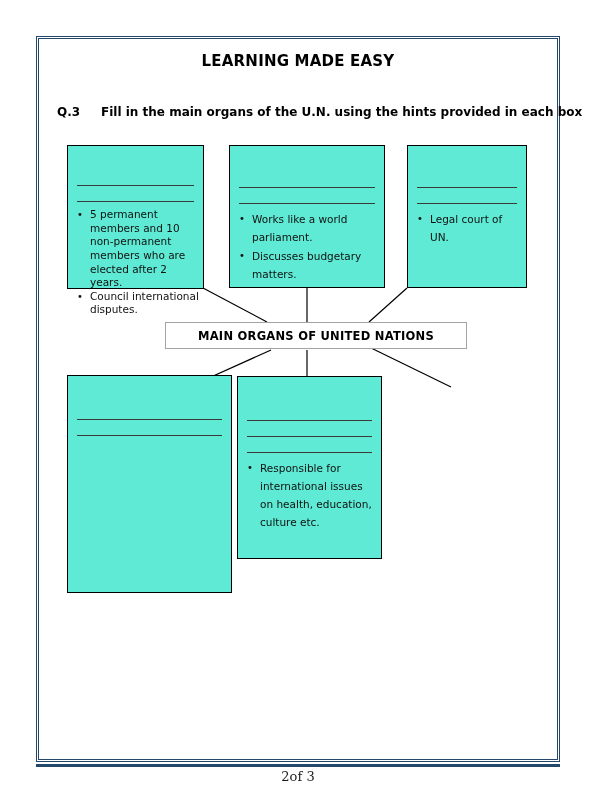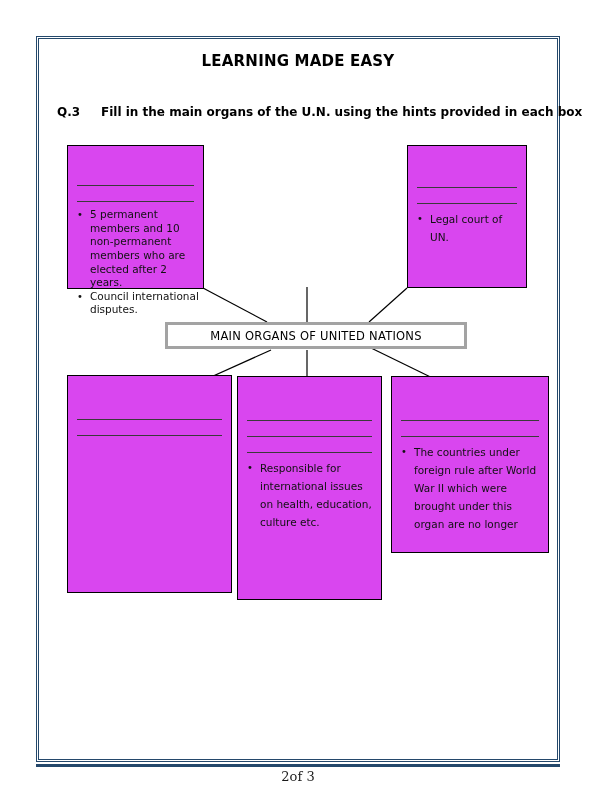--- a/index.html
+++ b/index.html
@@ -74,21 +74,21 @@
     top: 0;
     width: 524px;
     height: 726px;
     pointer-events: none;
   }
 
   .organ-box {
     position: absolute;
     box-sizing: border-box;
     border: 1px solid #000000;
-    background: #d946ef;
+    background: #5eead4;
     padding: 0;
   }
 
   .blank-lines {
     position: absolute;
     left: 9px;
     right: 9px;
   }
   .blank-line {
     border-bottom: 1px solid #3a3a3a;
@@ -119,25 +119,26 @@
   }
 
   
   .dense .hint-item { line-height: 1.30; margin-bottom: 0px; }
   .airy  .hint-item { line-height: 1.72; margin-bottom: 1px; }
 
   
   #central-box {
     position: absolute;
     box-sizing: border-box;
-    border: 3px solid #a3a3a3;
+    border: 1px solid #a3a3a3;
     background: #ffffff;
     display: flex;
     align-items: center;
     justify-content: center;
+    font-weight: bold;
   }
   #central-label {
     font-size: 11.5px;
     letter-spacing: 0.25px;
     font-family: "DejaVu Sans", sans-serif;
     color: #000000;
   }
 
   
   #footer-rule {
@@ -193,20 +194,30 @@
         <div class="blank-lines" style="top:24px;">
           <div class="blank-line"></div>
           <div class="blank-line"></div>
         </div>
         <ul class="hint-list" style="top:62px;">
           <li class="hint-item">5 permanent members and 10 non-permanent members who are elected after 2 years.</li>
           <li class="hint-item">Council international disputes.</li>
         </ul>
       </div>
 
+      <div class="organ-box airy" style="left:190px; top:106px; width:156px; height:143px;">
+        <div class="blank-lines" style="top:26px;">
+          <div class="blank-line"></div>
+          <div class="blank-line"></div>
+        </div>
+        <ul class="hint-list" style="top:64px;">
+          <li class="hint-item">Works like a world parliament.</li>
+          <li class="hint-item">Discusses budgetary matters.</li>
+        </ul>
+      </div>
 
       <div class="organ-box airy" style="left:368px; top:106px; width:120px; height:143px;">
         <div class="blank-lines" style="top:26px;">
           <div class="blank-line"></div>
           <div class="blank-line"></div>
         </div>
         <ul class="hint-list" style="top:64px;">
           <li class="hint-item">Legal court of UN.</li>
         </ul>
       </div>
@@ -215,40 +226,31 @@
         <span id="central-label">MAIN ORGANS OF UNITED NATIONS</span>
       </div>
 
       <div class="organ-box airy" style="left:28px; top:336px; width:165px; height:218px;">
         <div class="blank-lines" style="top:28px;">
           <div class="blank-line"></div>
           <div class="blank-line"></div>
         </div>
       </div>
 
-      <div class="organ-box airy" style="left:198px; top:337px; width:145px; height:224px;">
+      <div class="organ-box airy" style="left:198px; top:337px; width:145px; height:183px;">
         <div class="blank-lines" style="top:28px;">
           <div class="blank-line"></div>
           <div class="blank-line"></div>
           <div class="blank-line"></div>
         </div>
         <ul class="hint-list" style="top:82px;">
           <li class="hint-item">Responsible for international issues on health, education, culture etc.</li>
         </ul>
       </div>
 
-      <div class="organ-box airy" style="left:352px; top:337px; width:158px; height:177px;">
-        <div class="blank-lines" style="top:28px;">
-          <div class="blank-line"></div>
-          <div class="blank-line"></div>
-        </div>
-        <ul class="hint-list" style="top:66px;">
-          <li class="hint-item">The countries under foreign rule after World War II which were brought under this organ are no longer</li>
-        </ul>
-      </div>
 
     </div>
   </div>
 
   <div id="footer-rule"></div>
   <div id="footer-text">2of 3</div>
 
 </div>
 
 </body></html>

